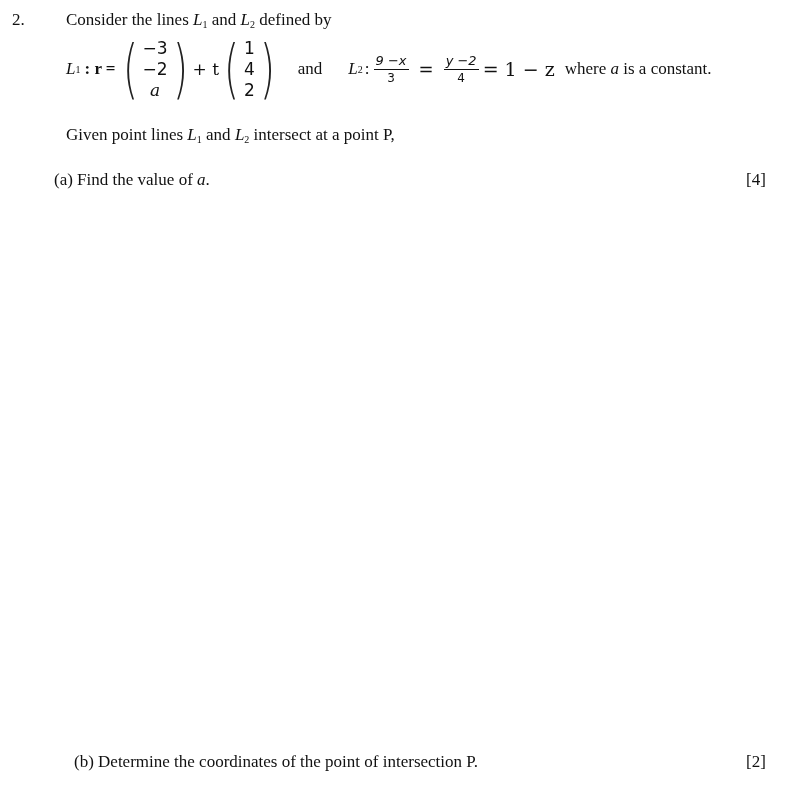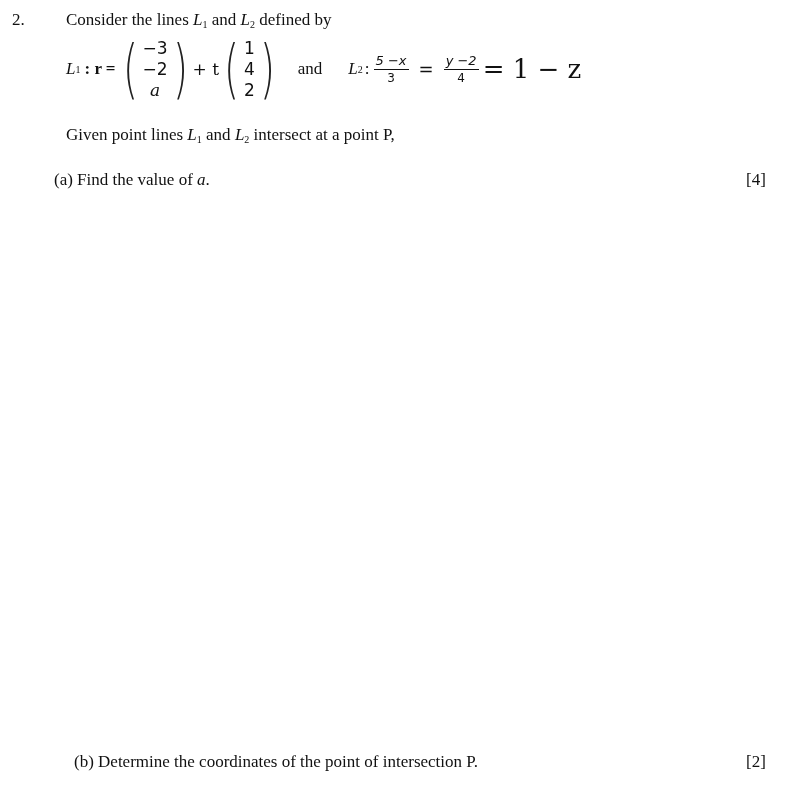--- a/index.html
+++ b/index.html
@@ -60,29 +60,30 @@
         <span>4</span>
         <span>2</span>
       </span>
       <span class="paren">)</span>
     </span>
     <span style="margin-left:18px">and</span>
     <span style="margin-left:26px" class="it">L</span>
       <span class="sub">2</span>
     <span style="margin-left:2px">:</span>
     <span class="frac">
-      <span class="num it">5 −x</span>
+      <span class="num it">9 −x</span>
       <span class="den">3</span>
     </span>
     <span class="math" style="font-size:18px;margin:0 6px">=</span>
     <span class="frac">
       <span class="num it">y −2</span>
       <span class="den">4</span>
     </span>
-    <span class="math" style="font-size:26px">= 1 − z</span>
+    <span class="math" style="font-size:19px">= 1 − z</span>
+    <span style="margin-left:10px"><span>where </span><span class="it">a</span><span> is a constant.</span></span>
   </div>
 </div>
 
 <div class="abs given">
   <span>Given point lines </span><span class="it">L</span><span class="sub">1</span><span> and </span><span class="it">L</span><span class="sub">2</span><span> intersect at a point P,</span>
 </div>
 
 <div class="abs part-a">
   <span>(a) Find the value of </span><span class="it">a</span><span>.</span>
 </div>

